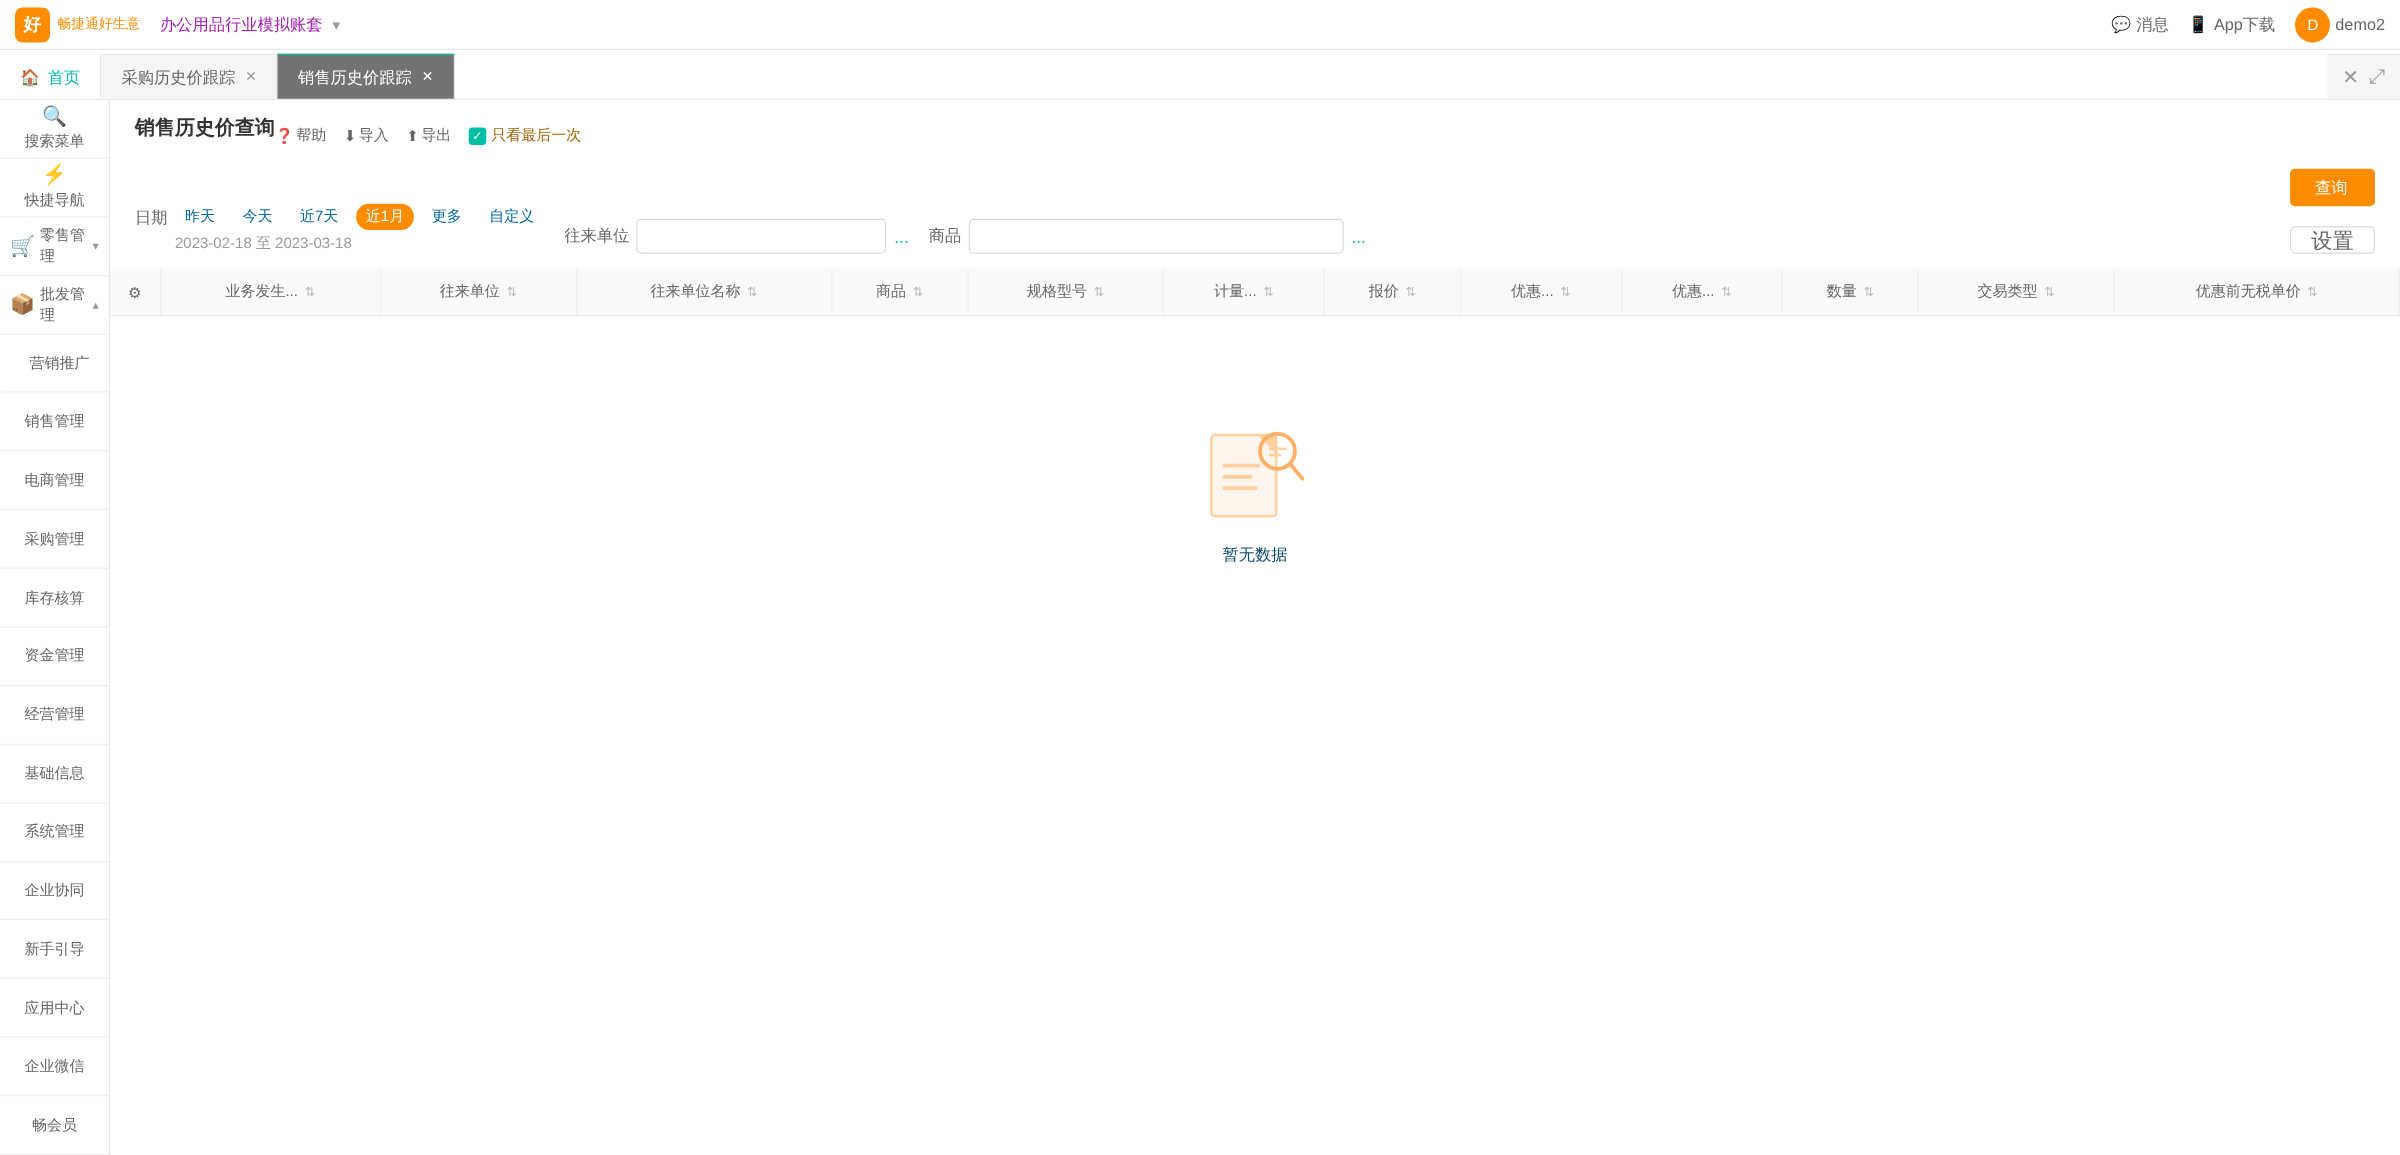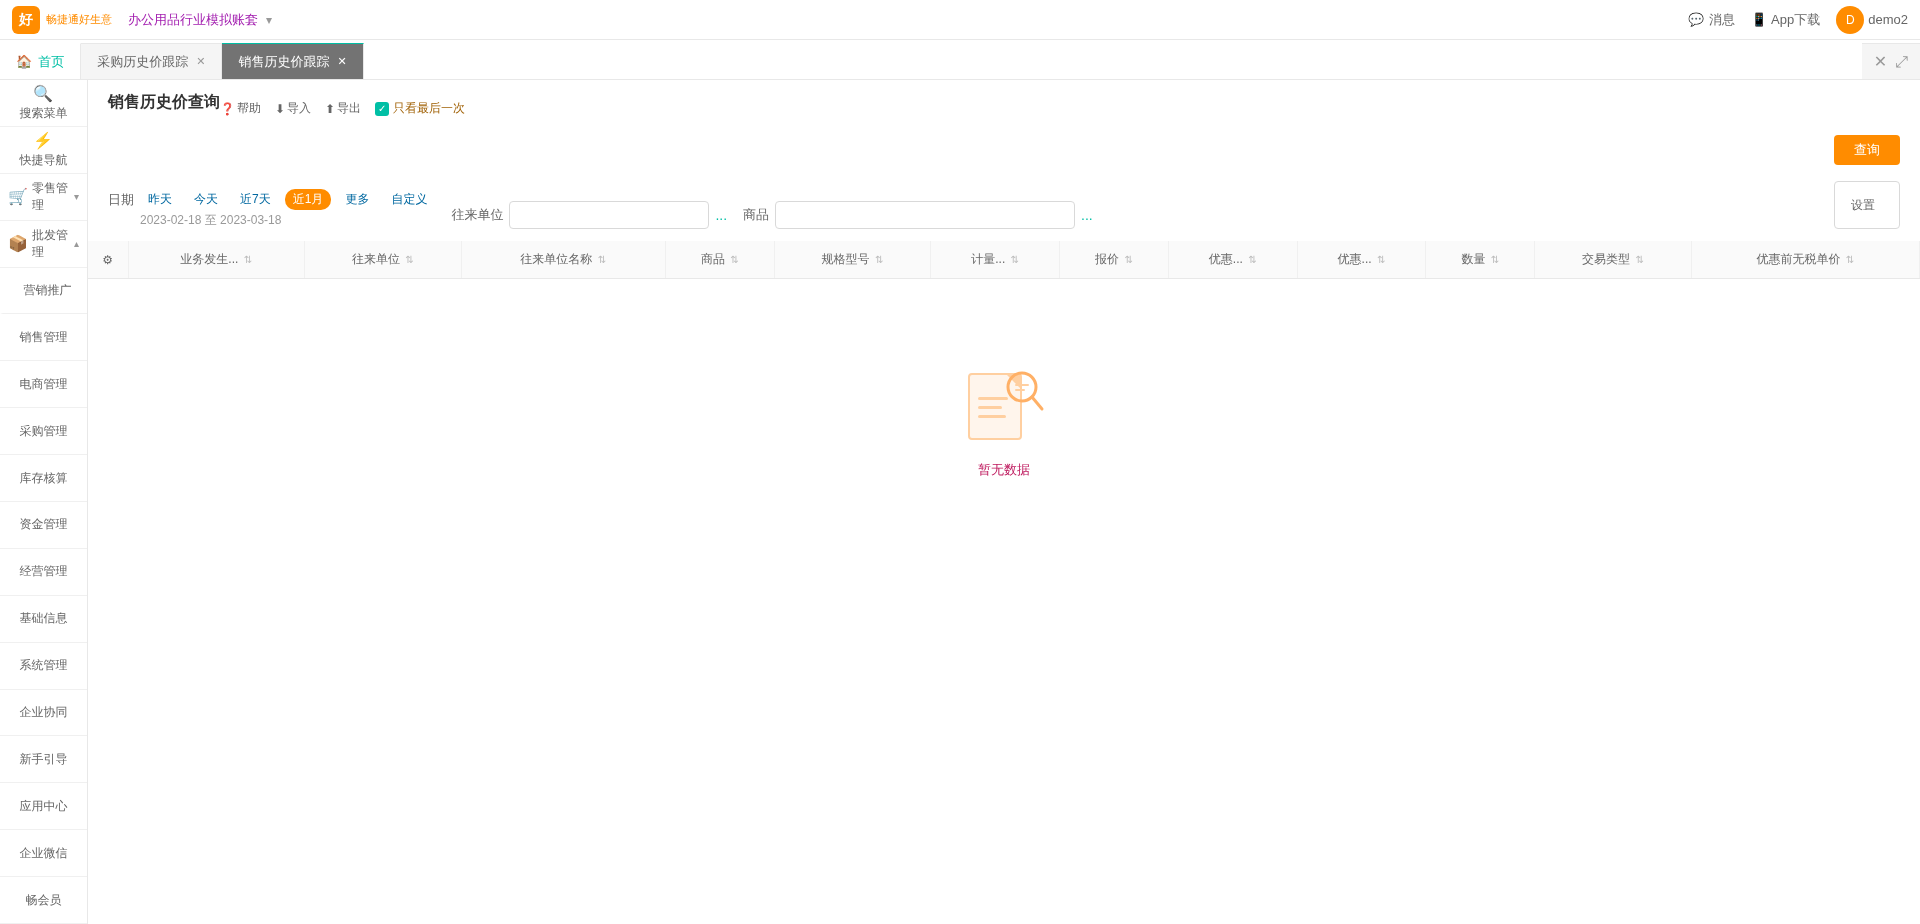--- a/index.html
+++ b/index.html
@@ -45,33 +45,33 @@
     .filter-label { color: #666; font-size: 13px; white-space: nowrap; }
     .date-btn { padding: 2px 8px; font-size: 12px; color: #0369a1; cursor: pointer; border-radius: 3px; }
     .date-btn.active { background: #ff8c00; color: #fff; border-radius: 10px; padding: 2px 8px; }
     .date-range { color: #999; font-size: 12px; margin-top: 2px; }
     .filter-input { border: 1px solid #d9d9d9; border-radius: 4px; padding: 4px 8px; font-size: 13px; color: #333; width: 180px; height: 28px; outline: none; }
     .filter-dots { color: #00bfa5; cursor: pointer; font-size: 14px; }
     .action-link { color: #666; font-size: 12px; cursor: pointer; display: flex; align-items: center; gap: 2px; }
     .checkbox-wrap { display: flex; align-items: center; gap: 4px; }
     .checkbox-blue { width: 14px; height: 14px; background: #00bfa5; border-radius: 3px; display: flex; align-items: center; justify-content: center; color: #fff; font-size: 10px; }
     .query-btn { background: #ff8c00; color: #fff; border: none; border-radius: 4px; padding: 6px 20px; font-size: 13px; cursor: pointer; height: 30px; display: flex; align-items: center; }
-    .settings-btn { background: #fff; color: #666; border: 1px solid #d9d9d9; border-radius: 4px; padding: 5px 16px; font-size: 12px; cursor: pointer; height: 48px; display: flex; align-items: center; }
+    .settings-btn { background: #fff; color: #666; border: 1px solid #d9d9d9; border-radius: 4px; padding: 5px 16px; font-size: 17px; cursor: pointer; height: 22px; display: flex; align-items: center; }
 
     
     .table-container { flex: 1; overflow: auto; background: #fff; margin: 0; }
     table { width: 100%; border-collapse: collapse; min-width: 1200px; }
     thead tr { background: #fafafa; }
     th { padding: 10px 8px; text-align: center; font-size: 12px; color: #666; font-weight: 500; border-bottom: 1px solid #e8e8e8; white-space: nowrap; border-right: 1px solid #f0f0f0; }
     th:first-child { width: 40px; text-align: center; }
     .sort-arrows { color: #bbb; font-size: 10px; margin-left: 2px; }
 
     
     .empty-state { display: flex; flex-direction: column; align-items: center; justify-content: center; padding: 80px 0; }
-    .empty-text { color: #be185d; font-size: 13px; margin-top: 12px; }
+    .empty-text { color: #0c4a6e; font-size: 13px; margin-top: 12px; }
 
     
     .content-body { flex: 1; display: flex; flex-direction: column; overflow: hidden; }
     .empty-container { flex: 1; display: flex; align-items: center; justify-content: center; background: #fff; }
   </style>
 </head>
 <body>
 
 <div class="topbar">
   <div class="topbar-left">

